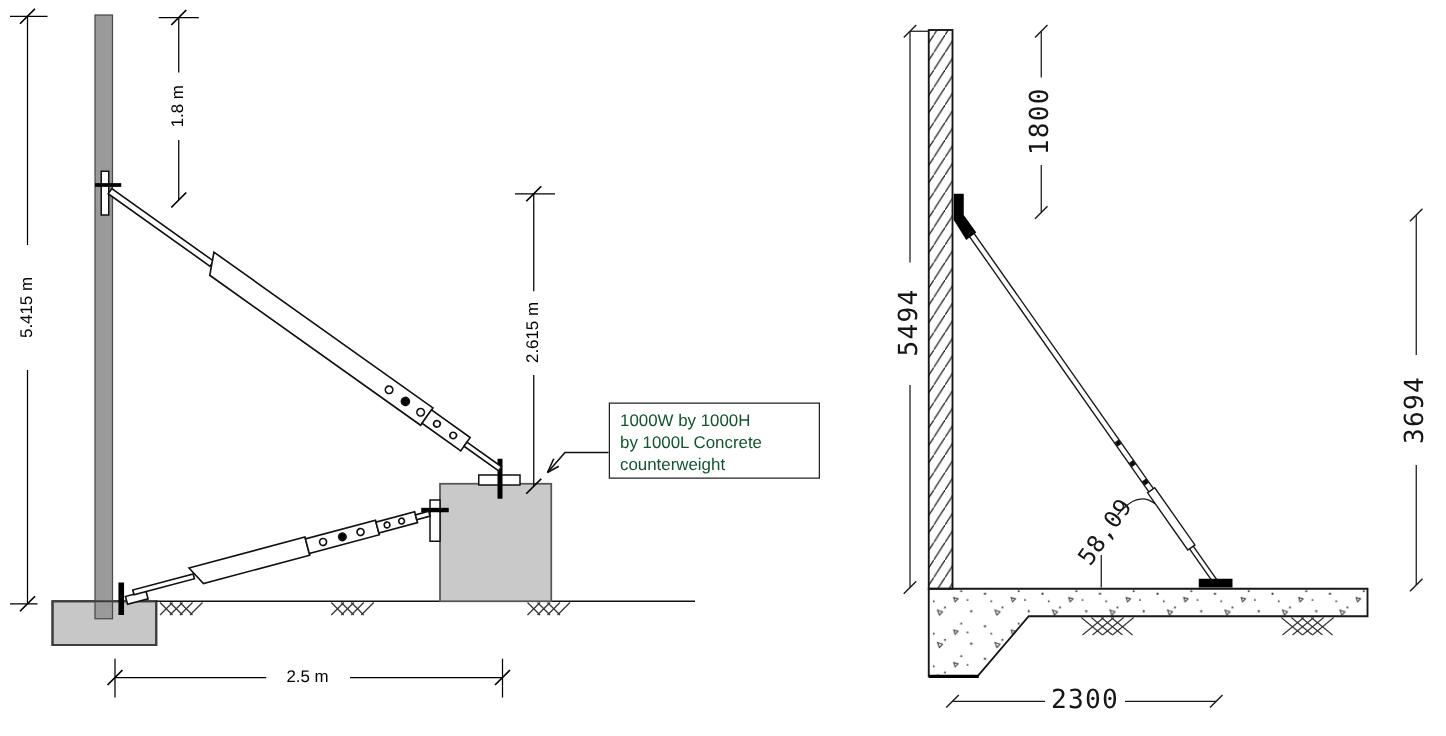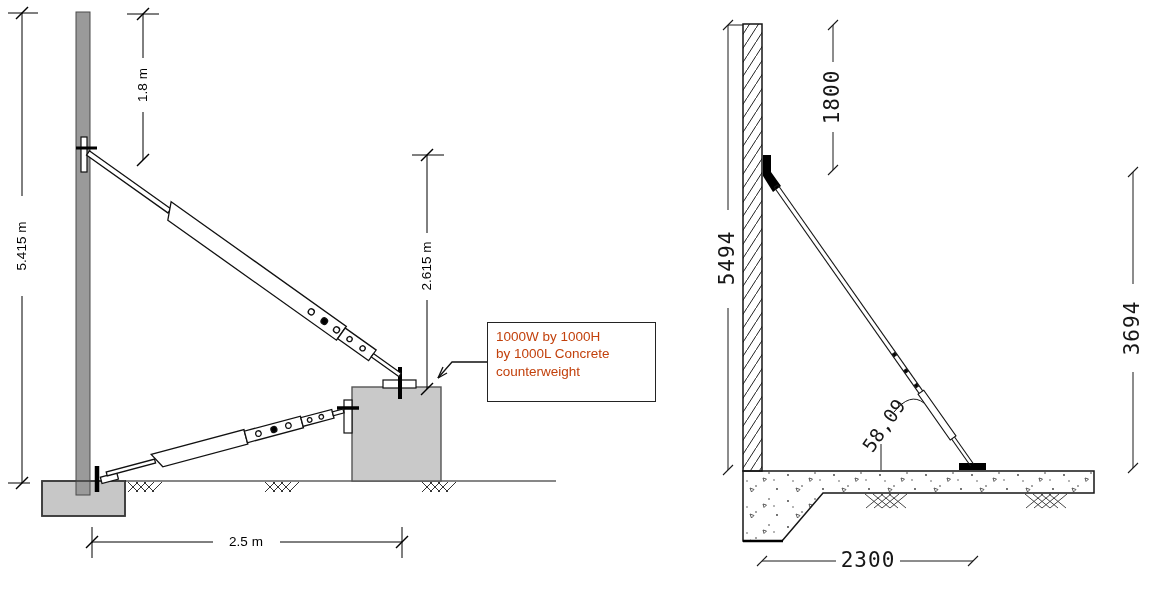--- a/index.html
+++ b/index.html
@@ -5,22 +5,22 @@
   html,body{margin:0;padding:0;background:#ffffff;}
   body{width:1157px;height:589px;position:relative;font-family:"Liberation Sans",sans-serif;}
   #stage{position:absolute;left:0;top:0;width:1157px;height:589px;}
   svg text{user-select:none;}
   .ldim{font-family:"Liberation Sans",sans-serif;font-size:13.5px;fill:#000;}
   .cad{font-family:"DejaVu Sans Mono",monospace;font-size:21px;letter-spacing:1px;fill:#161616;}
   .cad-small{font-family:"DejaVu Sans Mono",monospace;font-size:19px;letter-spacing:0.5px;fill:#161616;}
   .callout{
     position:absolute;left:487px;top:322px;width:152px;
     border:1.6px solid #232323;background:#fff;
-    padding:5px 7px 21px 8px;
-    font-size:13.5px;line-height:1.28;color:#c2410c;white-space:nowrap;
+    padding:5px 7px 2px 8px;
+    font-size:13.5px;line-height:1.28;color:#14532d;white-space:nowrap;
   }
   .callout div{white-space:nowrap;}
 </style>
 </head>
 <body>
 
 <div id="stage">
 <svg width="1157" height="589" viewBox="0 0 1157 589" xmlns="http://www.w3.org/2000/svg">
   <defs>
     <pattern id="wallHatch" patternUnits="userSpaceOnUse" width="9" height="14">

